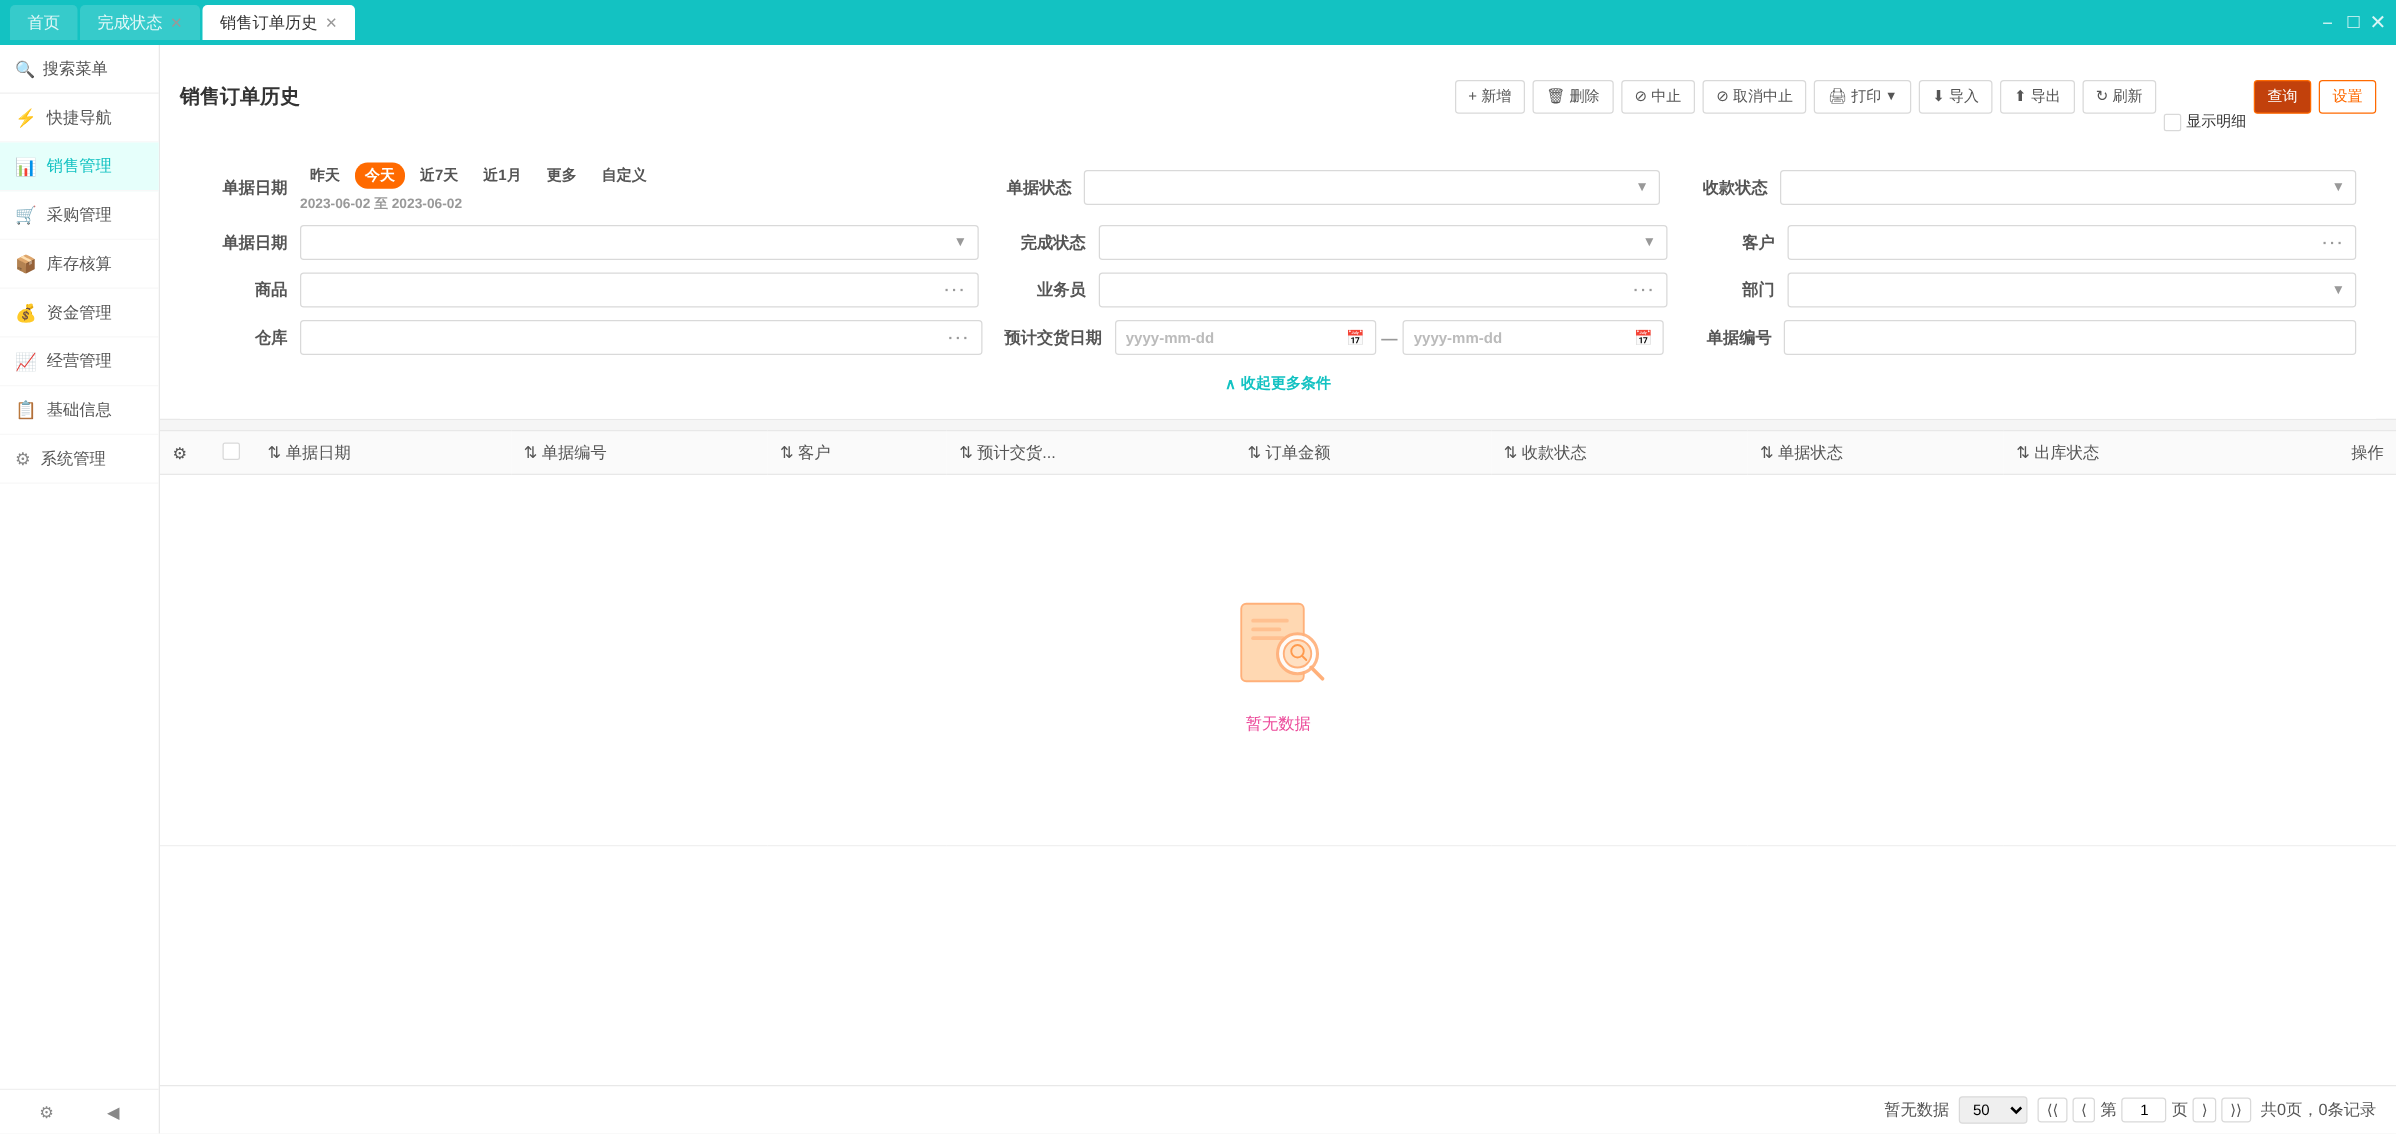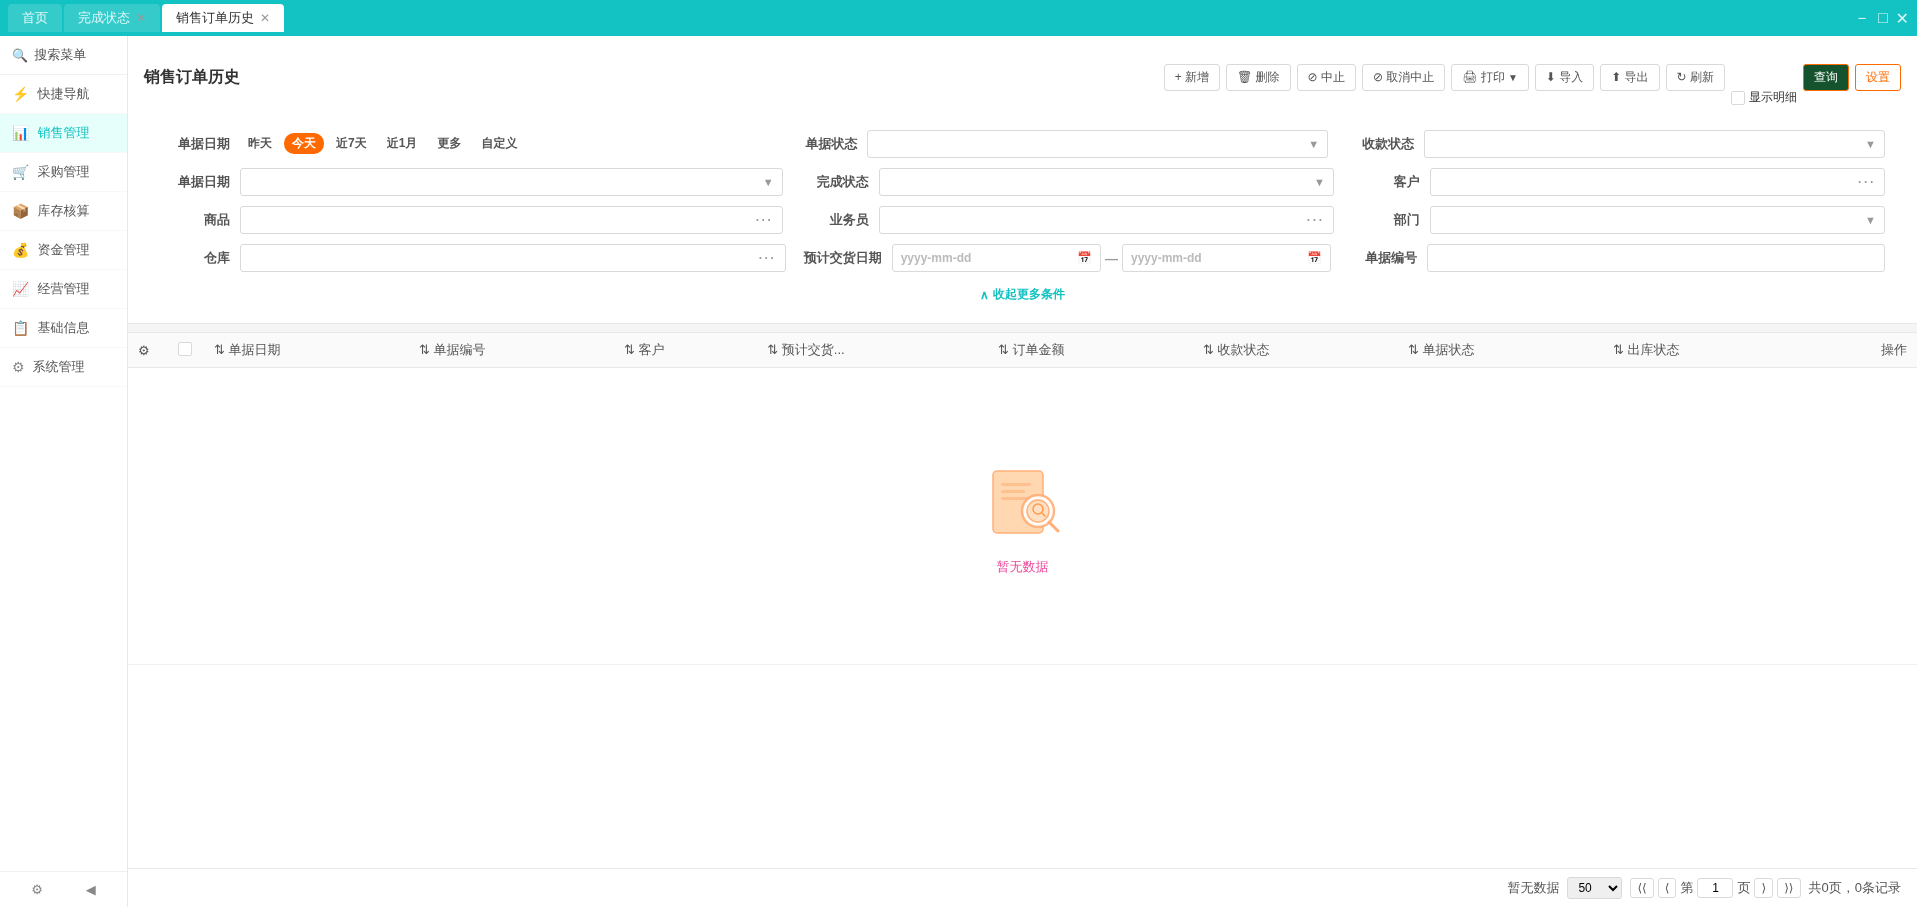--- a/index.html
+++ b/index.html
@@ -133,21 +133,21 @@
       padding: 4px 10px;
       border: 1px solid #d9d9d9;
       border-radius: 3px;
       background: #fff;
       cursor: pointer;
       font-size: 12px;
       color: #555;
       white-space: nowrap;
     }
     .toolbar-btn.primary {
-      background: #14532d;
+      background: #c2410c;
       border-color: #ff6a00;
       color: #fff;
     }
     .toolbar-btn.outline-primary {
       border-color: #ff6a00;
       color: #ff6a00;
     }
 
     
     .filter-area {
@@ -442,20 +442,21 @@
           <span class="filter-label">单据日期</span>
           <div style="flex:1.2; display:flex; flex-direction:column; margin-right:16px;">
             <div class="date-tags-row">
               <span class="date-tag">昨天</span>
               <span class="date-tag active">今天</span>
               <span class="date-tag">近7天</span>
               <span class="date-tag">近1月</span>
               <span class="date-tag">更多</span>
               <span class="date-tag">自定义</span>
             </div>
+            <div class="date-sub">2023-06-02 至 2023-06-02</div>
           </div>
 
           <span class="filter-label">单据状态</span>
           <div class="filter-value" style="flex:1; margin-right:16px;">
             <span class="arrow">▼</span>
           </div>
 
           <span class="filter-label">收款状态</span>
           <div class="filter-value" style="flex:1;">
             <span class="arrow">▼</span>

